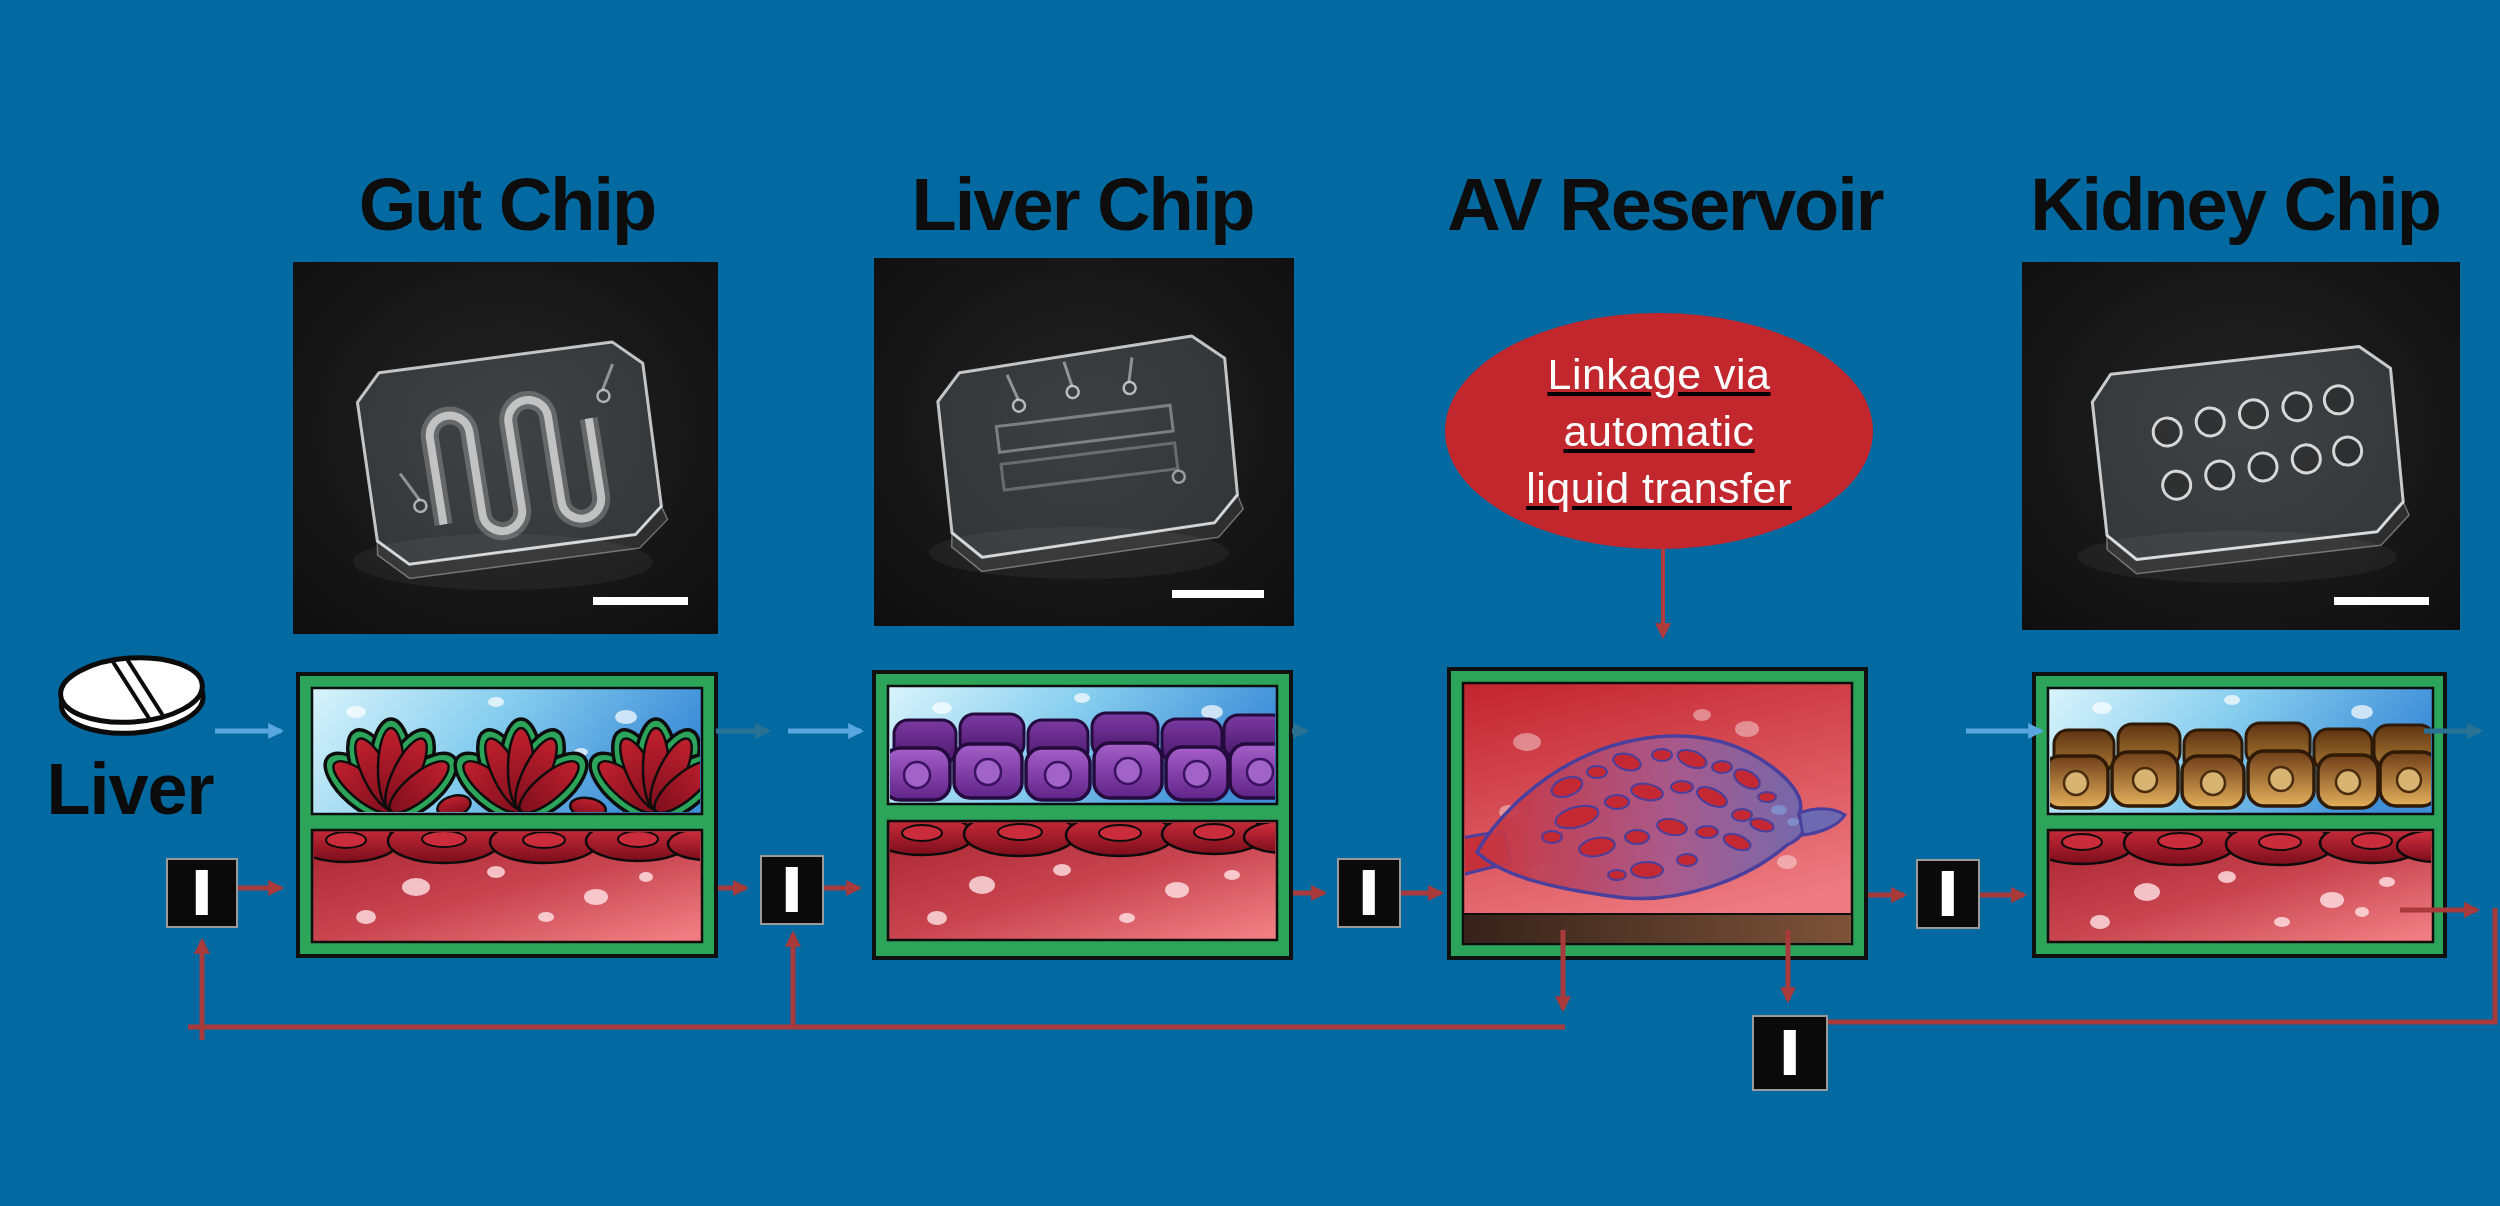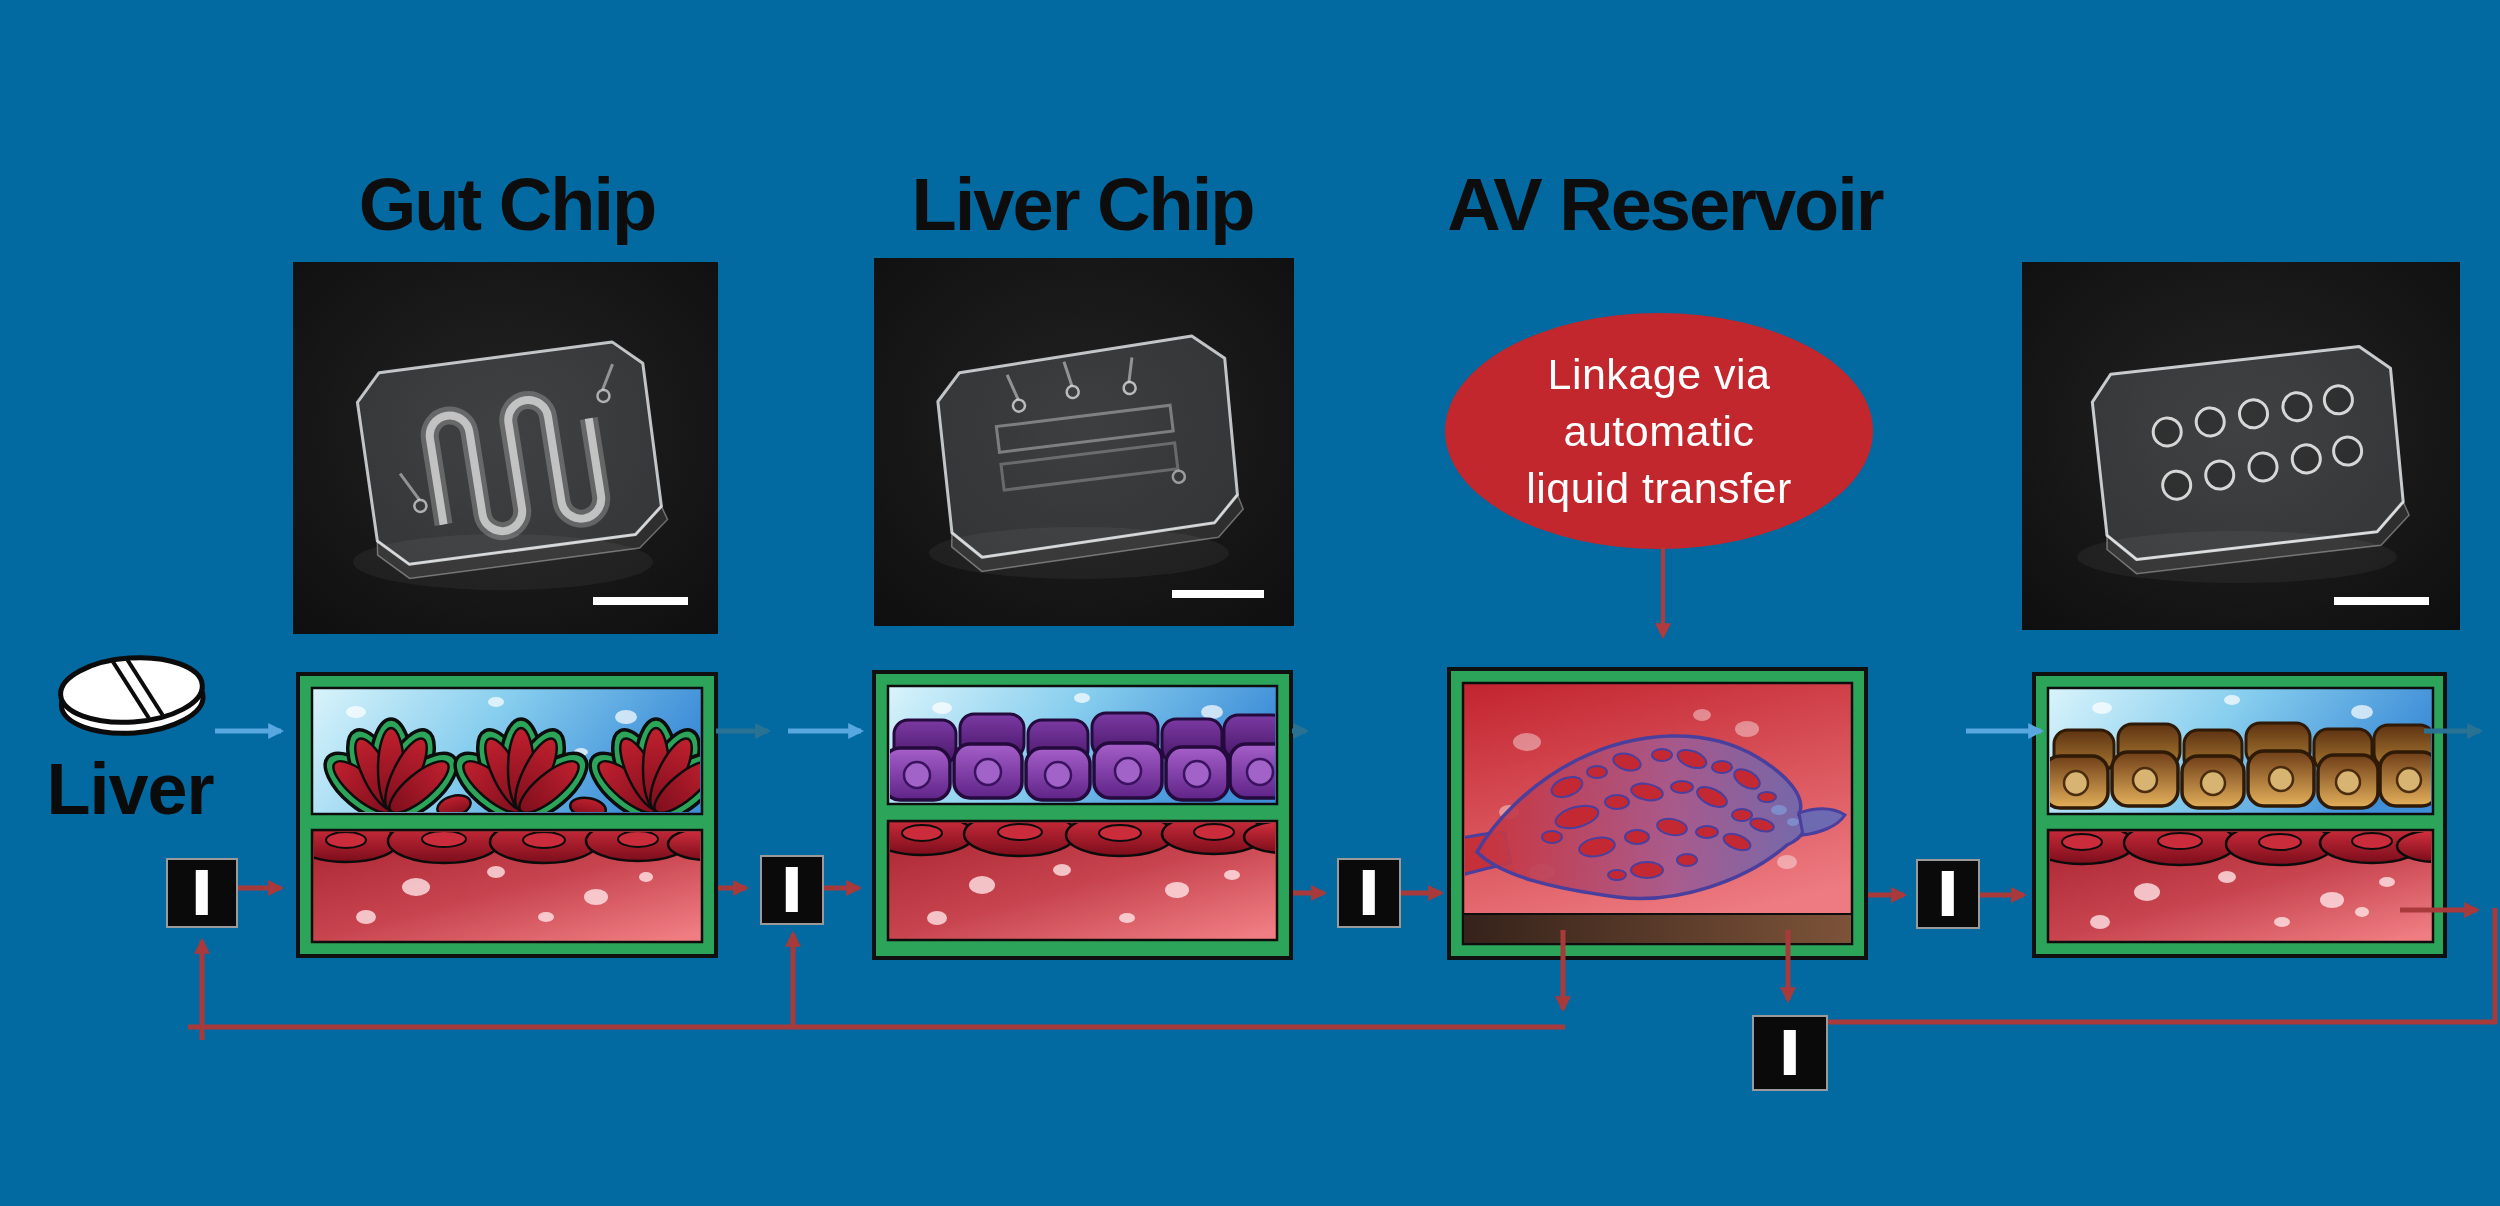--- a/index.html
+++ b/index.html
@@ -10,34 +10,35 @@
   .photo{position:absolute;z-index:1;background:#141414;}
   .photo svg{display:block;}
   .schem{position:absolute;z-index:1;}
   .schem svg{display:block;}
   .overlay{position:absolute;left:0;top:0;z-index:3;pointer-events:none;}
   .valve{position:absolute;background:var(--valve_black,#0a0a0a);border:2px solid #9a9a9a;
          display:flex;align-items:center;justify-content:center;z-index:4;box-sizing:border-box;}
   .valve span{color:#ffffff;font-weight:700;font-size:64px;line-height:1;transform:scaleX(1.3);}
   .oval{position:absolute;left:1445px;top:313px;width:428px;height:236px;border-radius:50%;
         background:var(--note_oval_red,#c1272d);display:flex;flex-direction:column;align-items:center;
-        justify-content:center;z-index:2;}
+        justify-content:center;z-index:2;text-decoration:underline;}
   .oval span{display:block;color:#ffffff;font-size:43px;line-height:57px;letter-spacing:0.5px;text-align:center;}
   .drug-label{position:absolute;left:30px;top:748px;width:200px;text-align:center;font-weight:700;
               font-size:72px;color:#0b0b0b;z-index:2;letter-spacing:-1px;}
   .pill{position:absolute;left:52px;top:648px;z-index:2;}
 </style>
 </head>
 <body>
 
 <div class="canvas">
 
   <div class="col-header" style="left:295px;width:424px;">Gut Chip</div>
   <div class="col-header" style="left:1440px;width:450px;">AV Reservoir</div>
   <div class="col-header" style="left:872px;width:421px;">Liver Chip</div>
+  <div class="col-header" style="left:2020px;width:430px;">Kidney Chip</div>
 
   <div class="photo" style="left:293px;top:262px;width:425px;height:372px;">
     <svg width="425" height="372" viewBox="0 0 425 372">
       <defs>
         <radialGradient id="pbg1" cx="0.5" cy="0.45" r="0.8">
           <stop offset="0" stop-color="#232323"></stop>
             <stop offset="1" stop-color="#0d0d0d"></stop>
         </radialGradient>
       </defs>
       <rect x="0" y="0" width="425" height="372" fill="url(#pbg1)"></rect>

